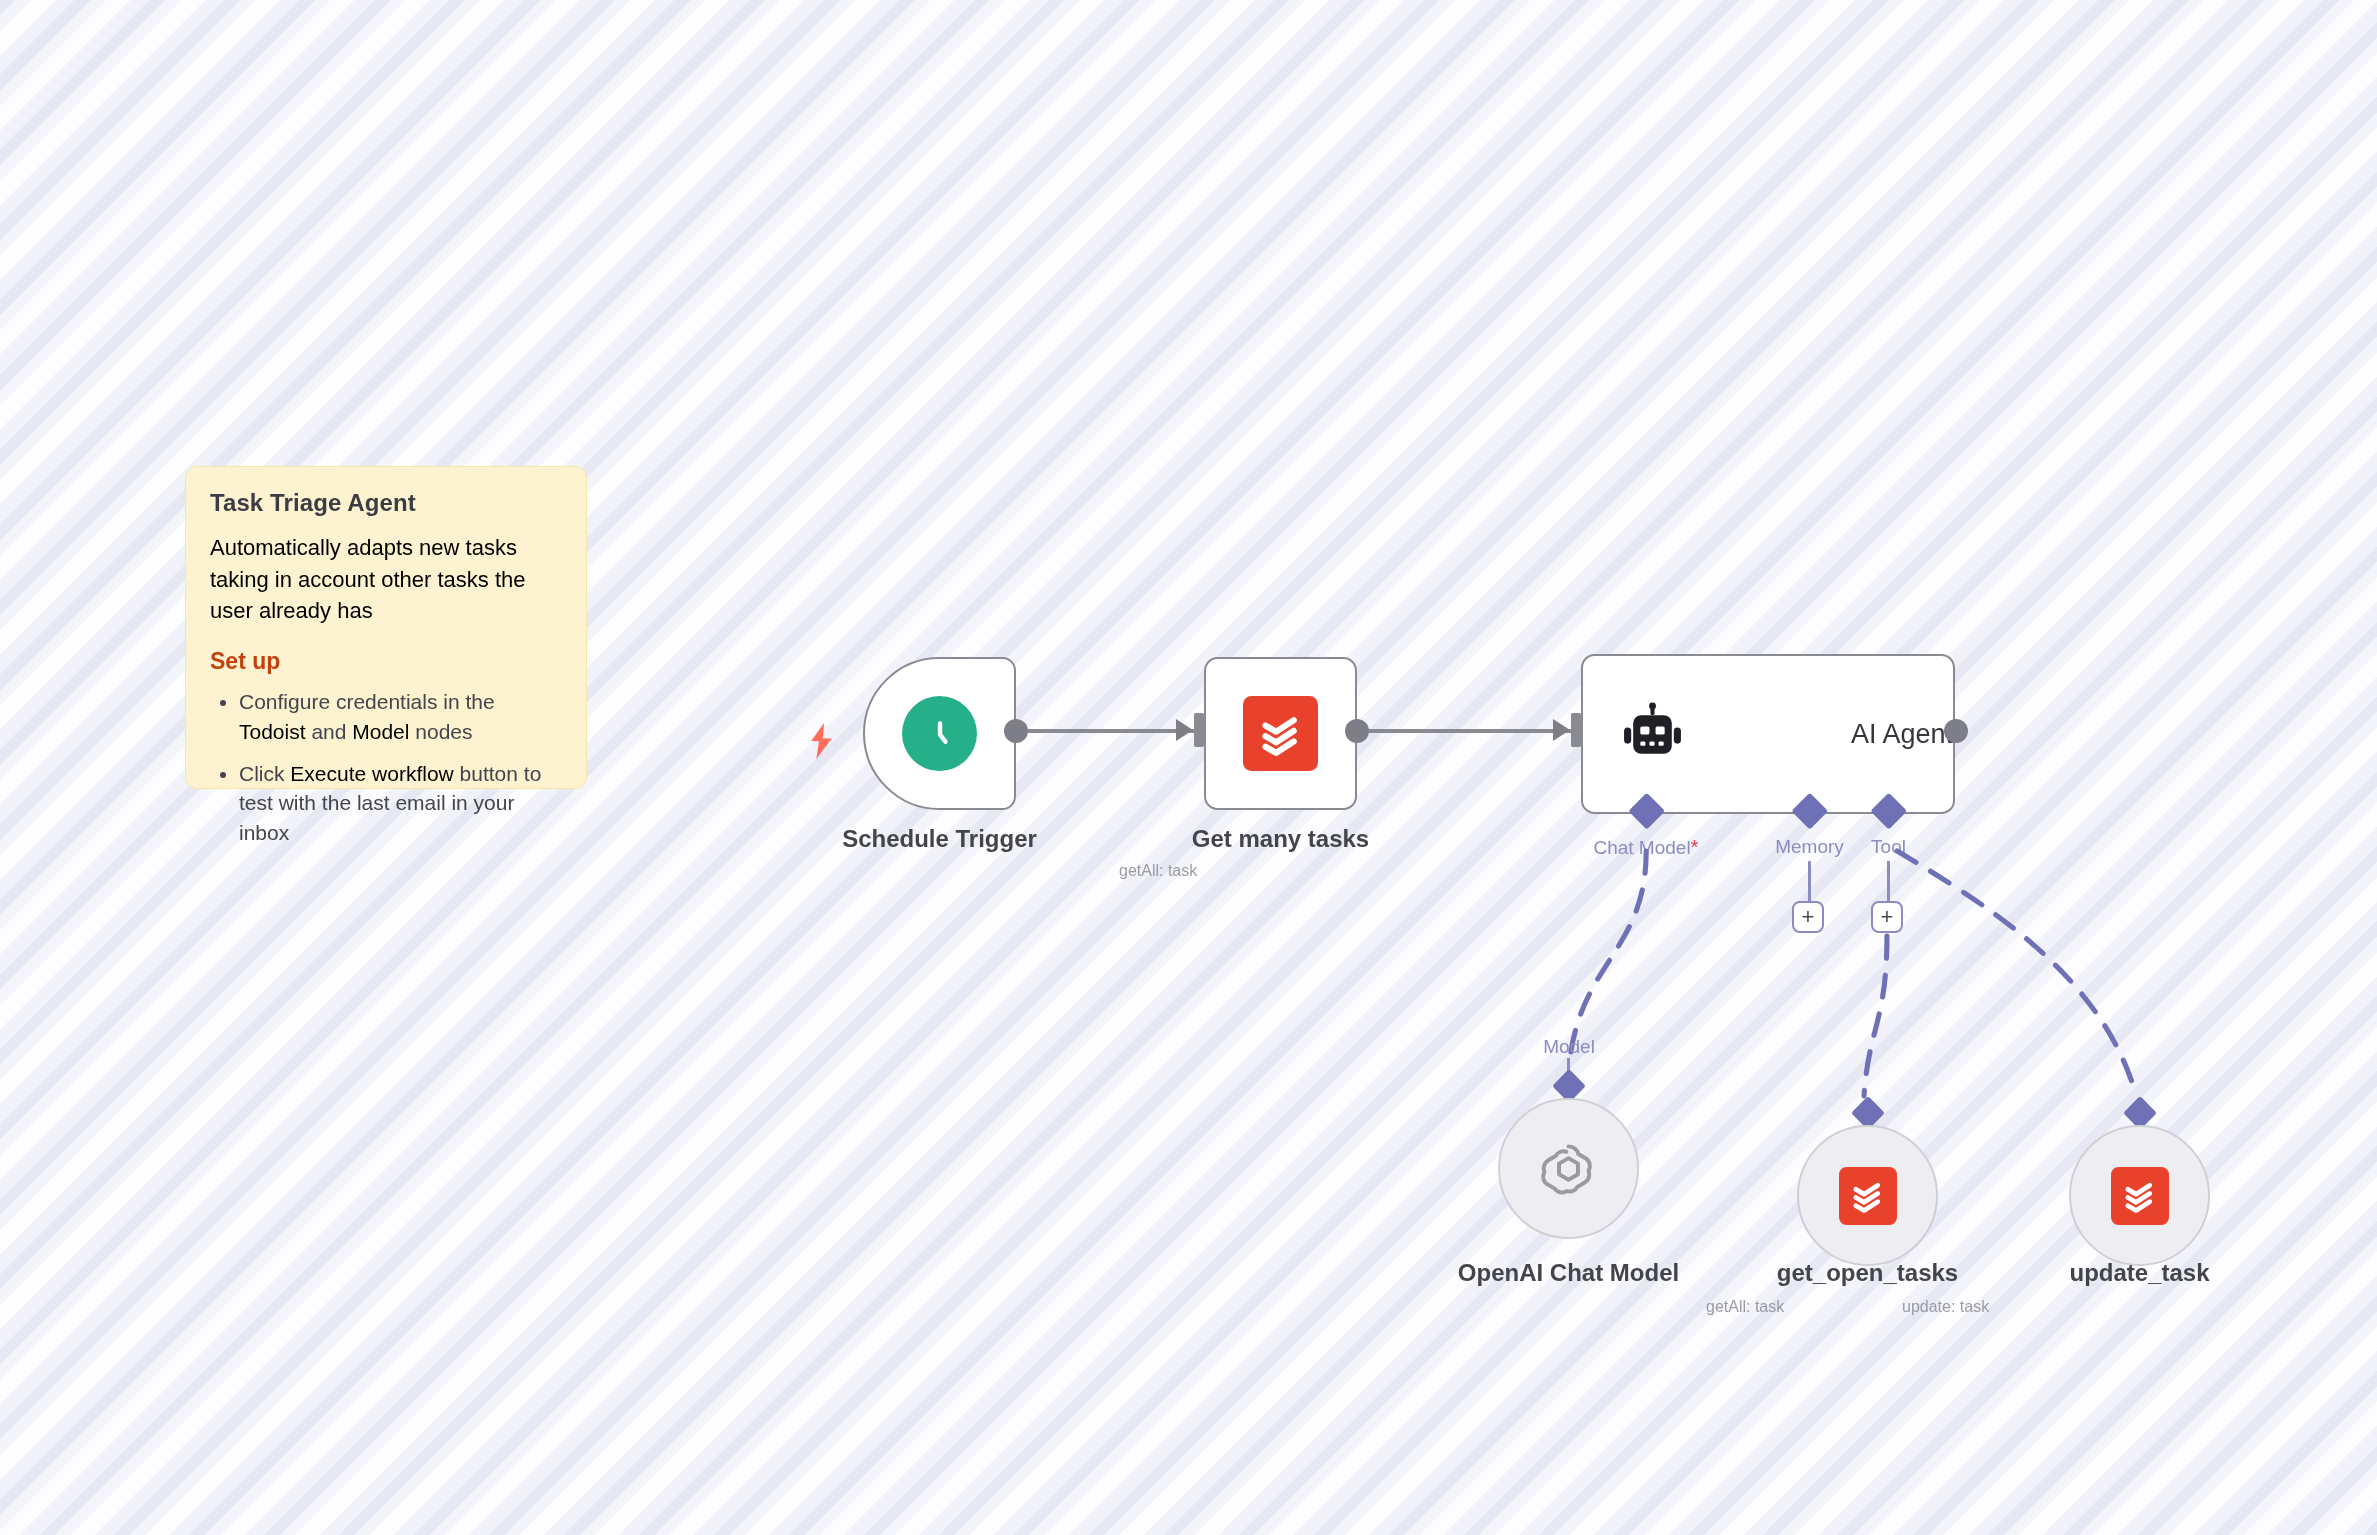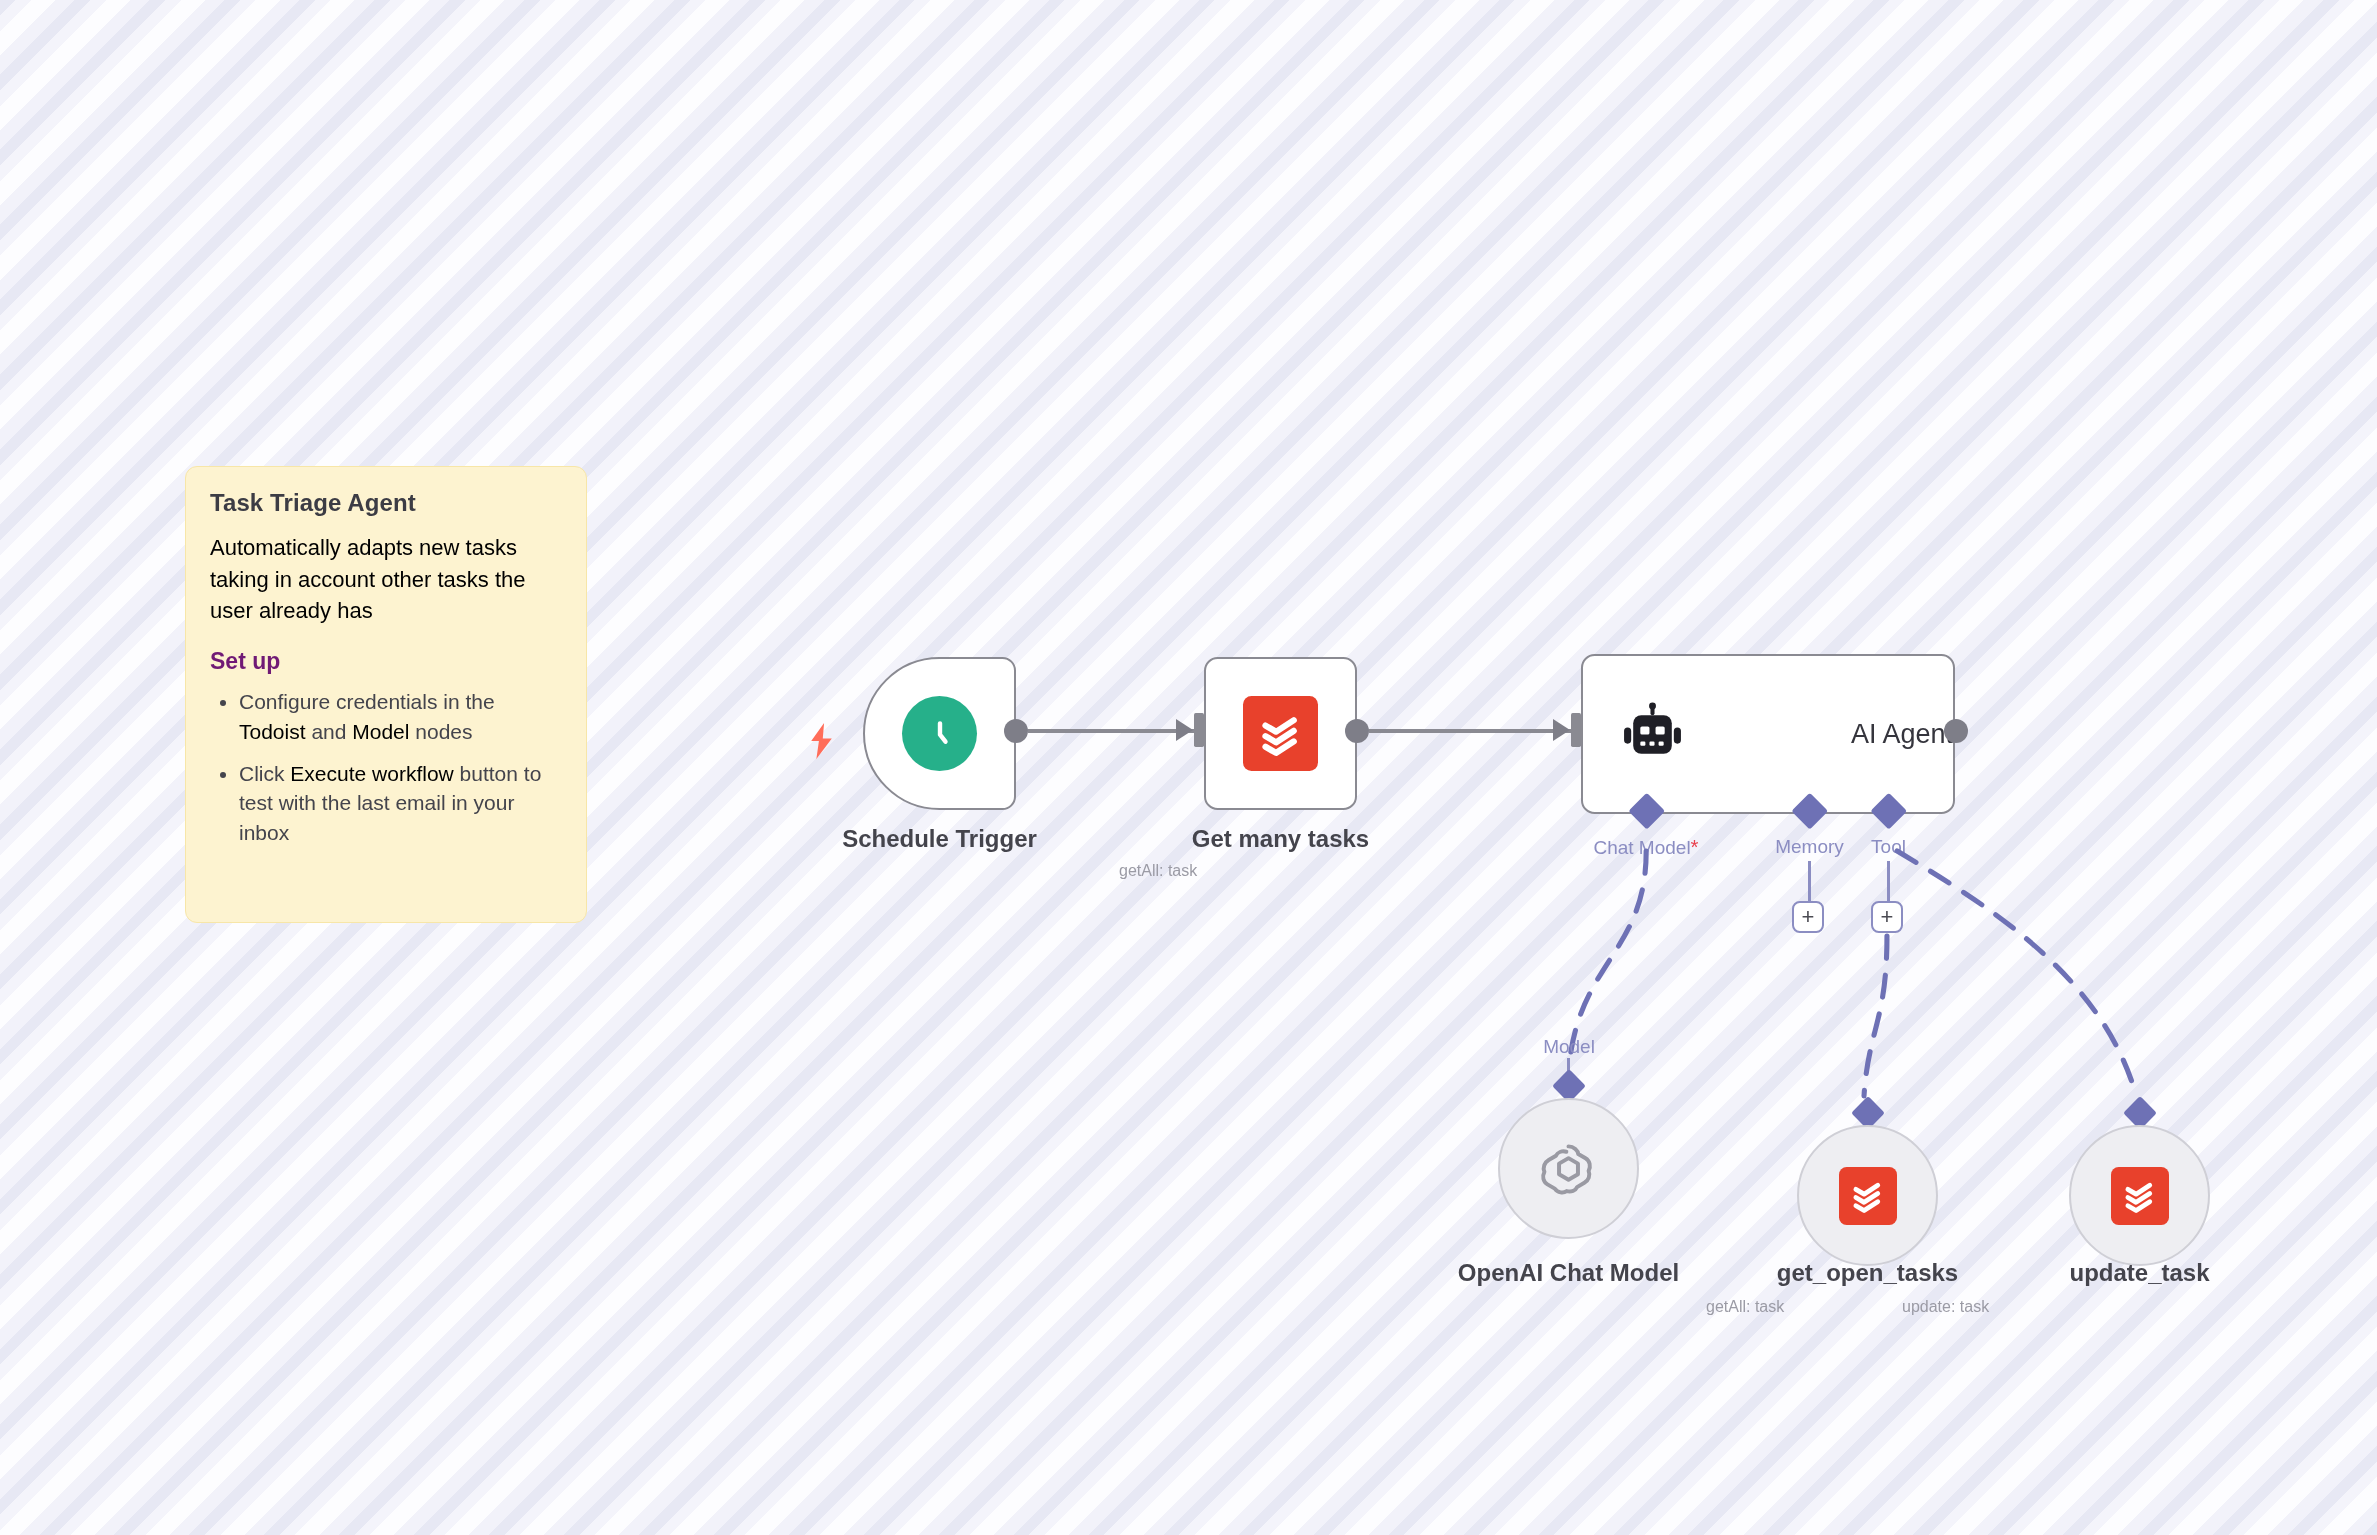--- a/index.html
+++ b/index.html
@@ -29,21 +29,21 @@
     );
     overflow: hidden;
   }
 
   
   #sticky-note {
     position: absolute;
     left: 185px;
     top: 466px;
     width: 402px;
-    height: 457px;
+    height: 323px;
     background: #fdf3d0;
     border: 1.7px solid #f7e6a8;
     border-radius: 12px;
     box-sizing: border-box;
     padding: 22px 24px 17px 24px;
     color: #4a4a52;
   }
   #sticky-note .sn-title {
     font-size: 24px;
     font-weight: bold;
@@ -53,21 +53,21 @@
   }
   #sticky-note .sn-para {
     font-size: 22px;
     line-height: 1.42;
     margin: 0 0 22px 0;
     color: #000000;
   }
   #sticky-note .sn-sub {
     font-size: 23px;
     font-weight: bold;
-    color: #701a75;
+    color: #c2410c;
     margin: 0 0 12px 0;
   }
   #sticky-note ul {
     margin: 0;
     padding-left: 29px;
     list-style: disc;
   }
   #sticky-note li {
     font-size: 21px;
     line-height: 1.42;

